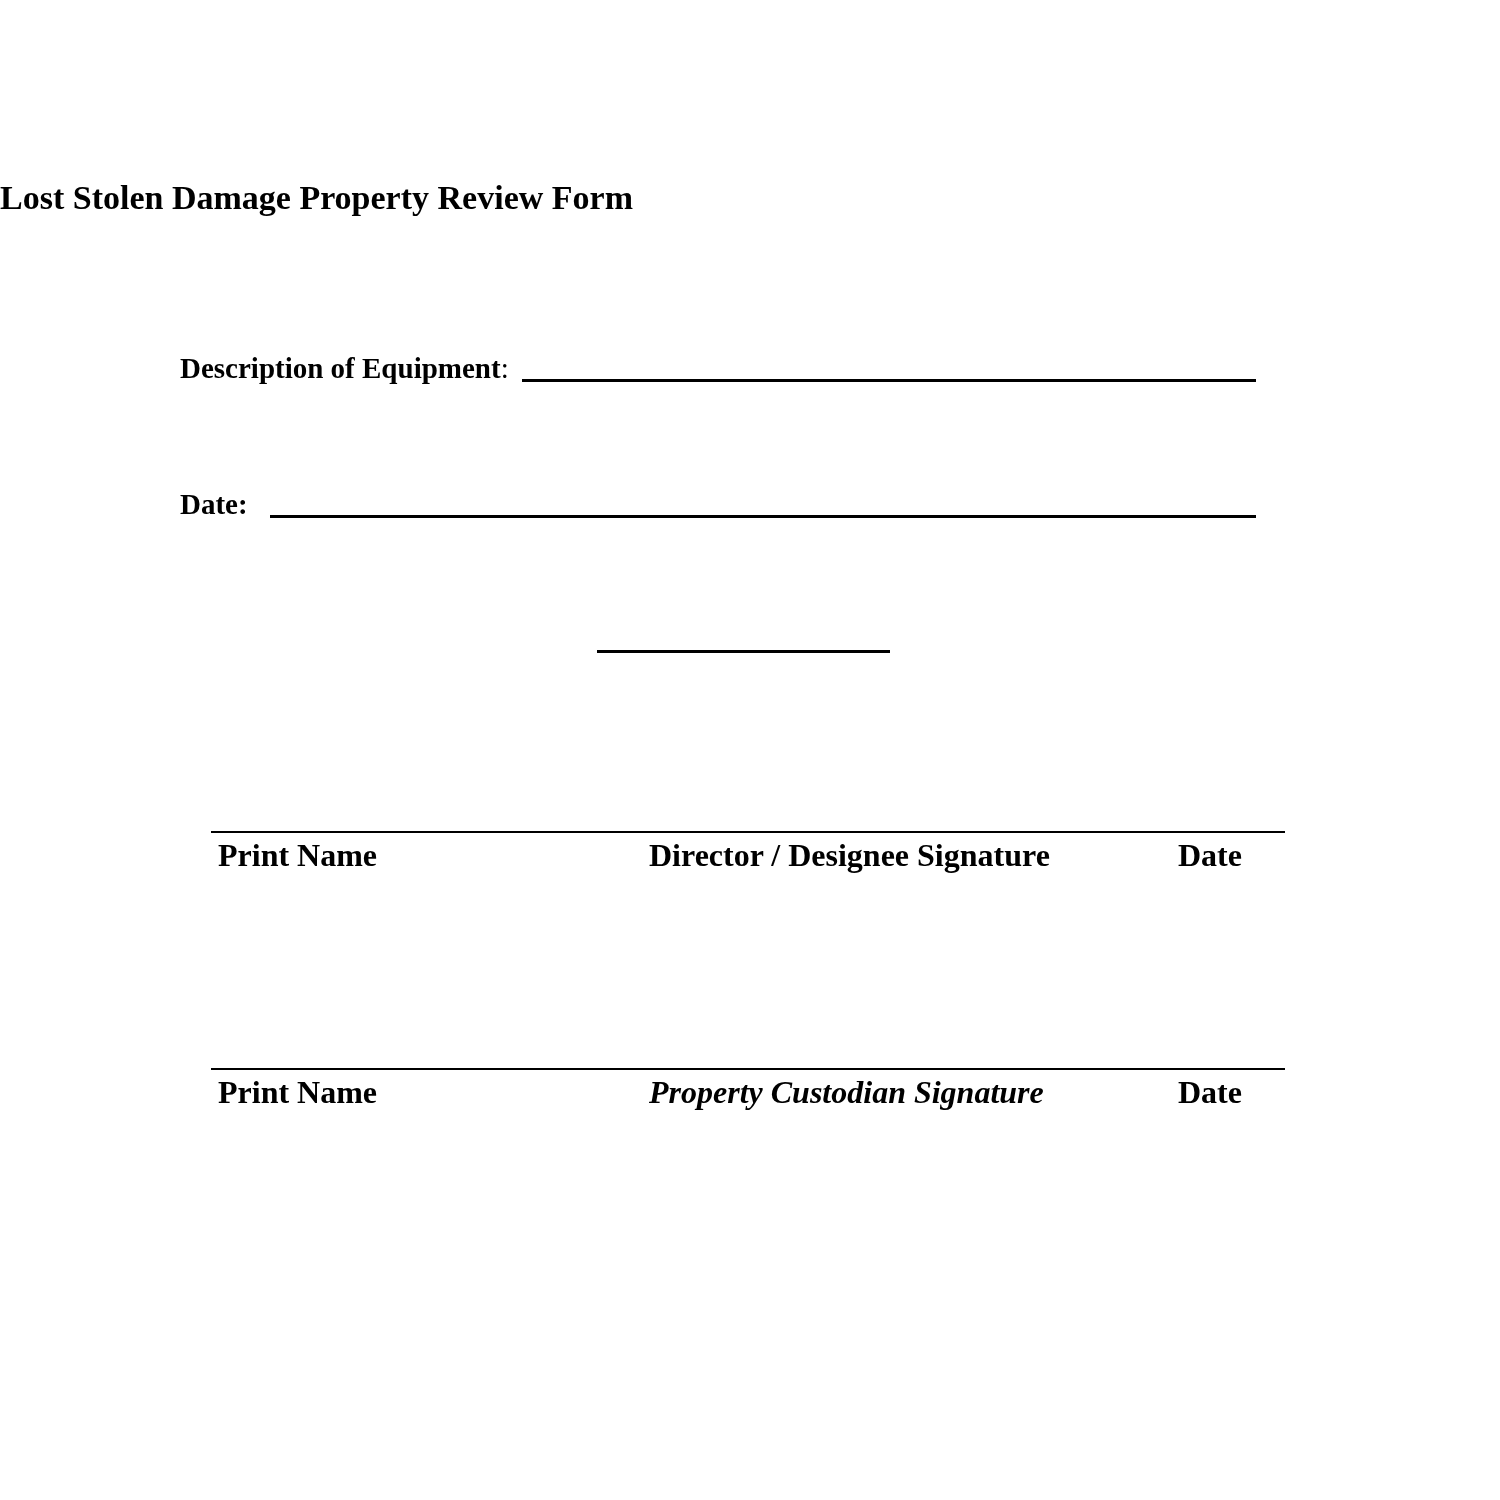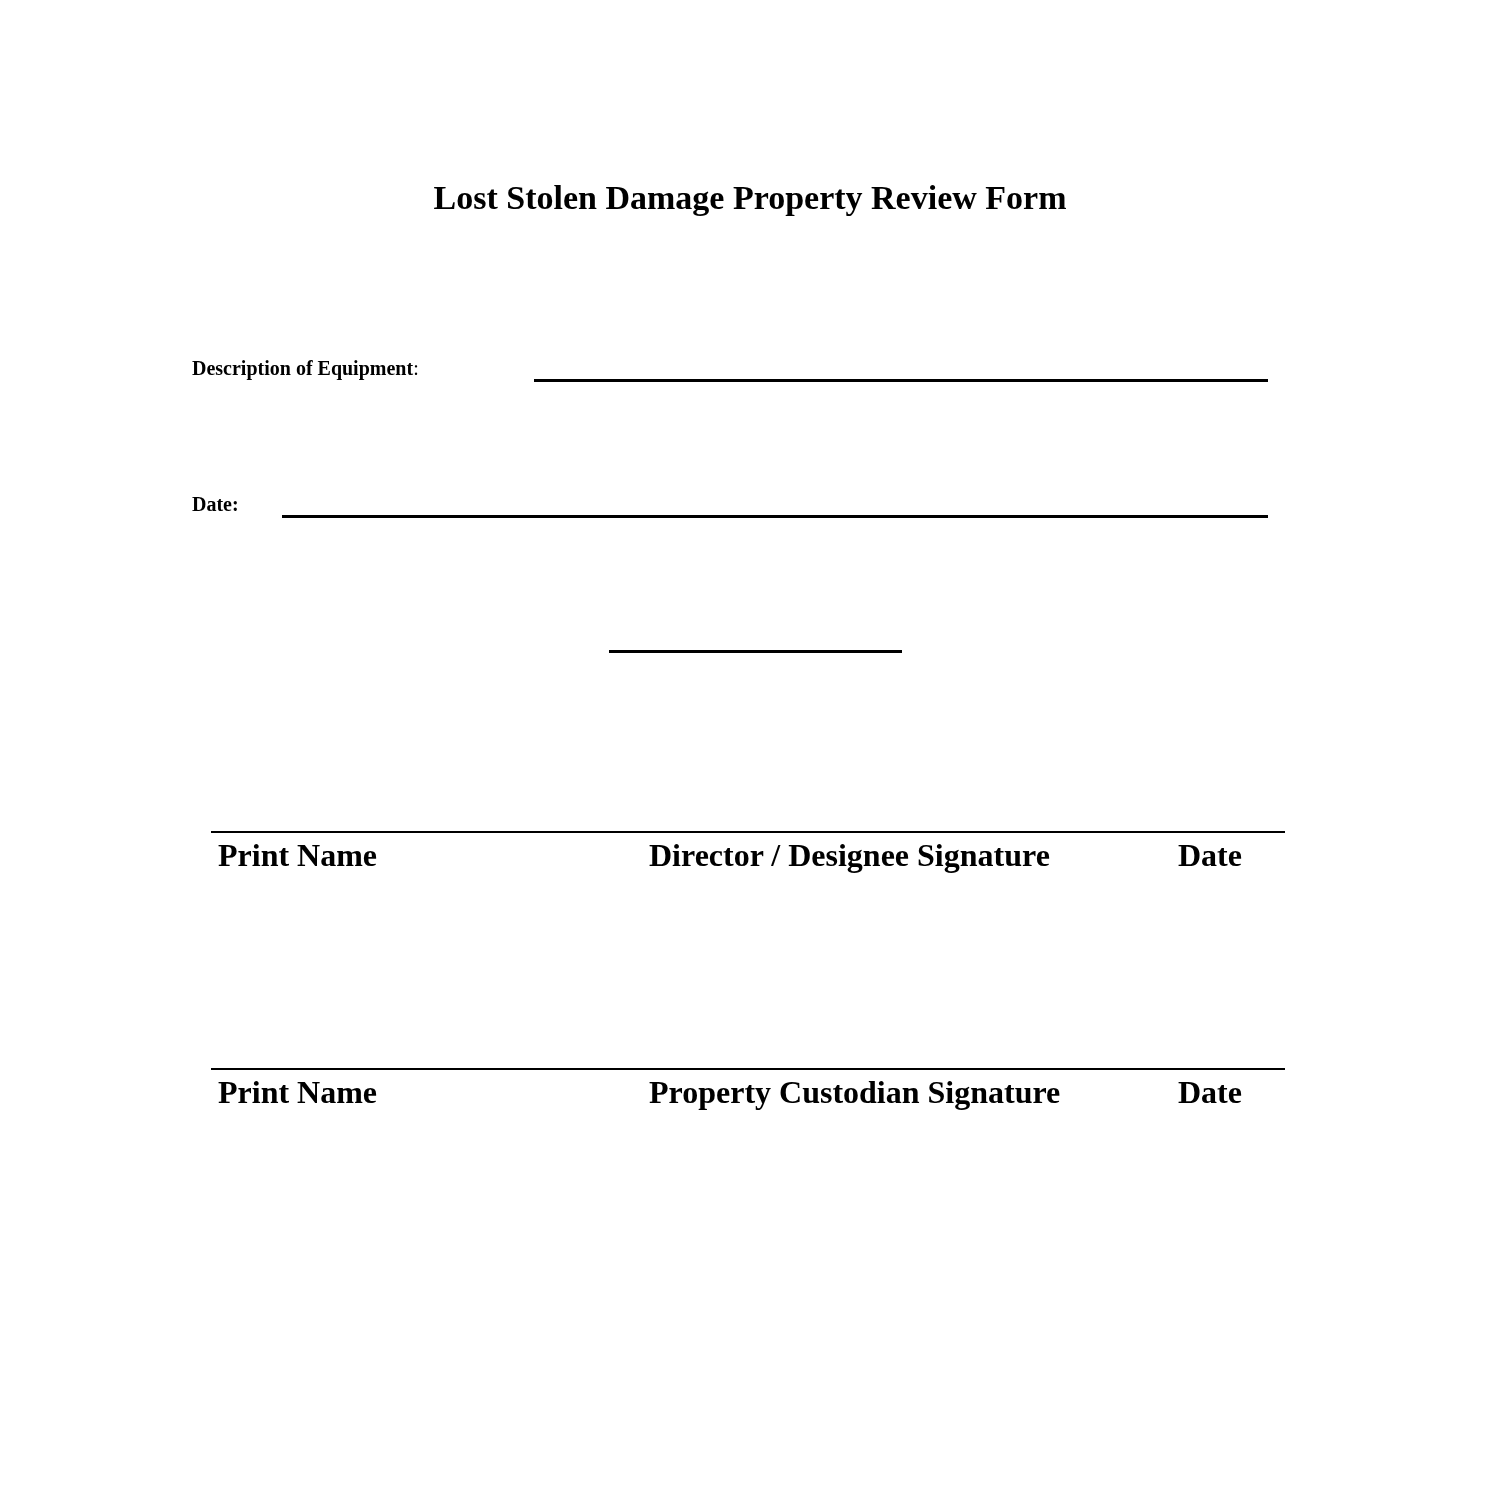--- a/index.html
+++ b/index.html
@@ -1,20 +1,20 @@
 <!DOCTYPE html>
 <html><head>
   <meta charset="utf-8">
   <style>
     html, body { margin: 0; padding: 0; background: #ffffff; }
     body { width: 1500px; height: 1500px; position: relative; overflow: hidden;
            font-family: "Liberation Serif", "DejaVu Serif", serif; color: #000; }
-    .title { position: absolute; top: 176px; left: 0; width: 1500px; text-align: center;
+    .title { position: absolute; top: 176px; left: 0; width: 1500px; 
              font-size: 34px; font-weight: bold; line-height: 44px; }
-    .field { position: absolute; left: 192px; height: 36px; font-size: 20px; font-weight: bold;
+    .field { position: absolute; left: 180px; height: 36px; font-size: 29px; font-weight: bold;
              line-height: 36px; white-space: nowrap; }
     .field .label { position: absolute; left: 0; top: 0; }
     .field .colon-normal { font-weight: normal; }
     .field .blank { position: absolute; top: 0; height: 29px; border-bottom: 3px solid #000; }
     .sig-line { position: absolute; left: 211px; width: 1074px; height: 0; border-top: 2.5px solid #000; }
     .sig-label { position: absolute; font-size: 32px; font-weight: bold; line-height: 36px; white-space: nowrap; }
   </style>
 </head>
 <body>
 
@@ -34,14 +34,14 @@
   <div class="blank" style="left:417px; width:293px;"></div>
 </div>
 
 <div class="sig-line" style="top:831px;"></div>
 <div class="sig-label" style="top:837px; left:218px;">Print Name</div>
 <div class="sig-label" style="top:837px; left:649px;">Director / Designee Signature</div>
 <div class="sig-label" style="top:837px; left:1178px;">Date</div>
 
 <div class="sig-line" style="top:1068px;"></div>
 <div class="sig-label" style="top:1074px; left:218px;">Print Name</div>
-<div class="sig-label" style="top:1074px; left:649px;">Property Custodian Signature</div>
+<div class="sig-label" style="top:1074px; left:649px;font-style:italic;">Property Custodian Signature</div>
 <div class="sig-label" style="top:1074px; left:1178px;">Date</div>
 
 </body></html>

